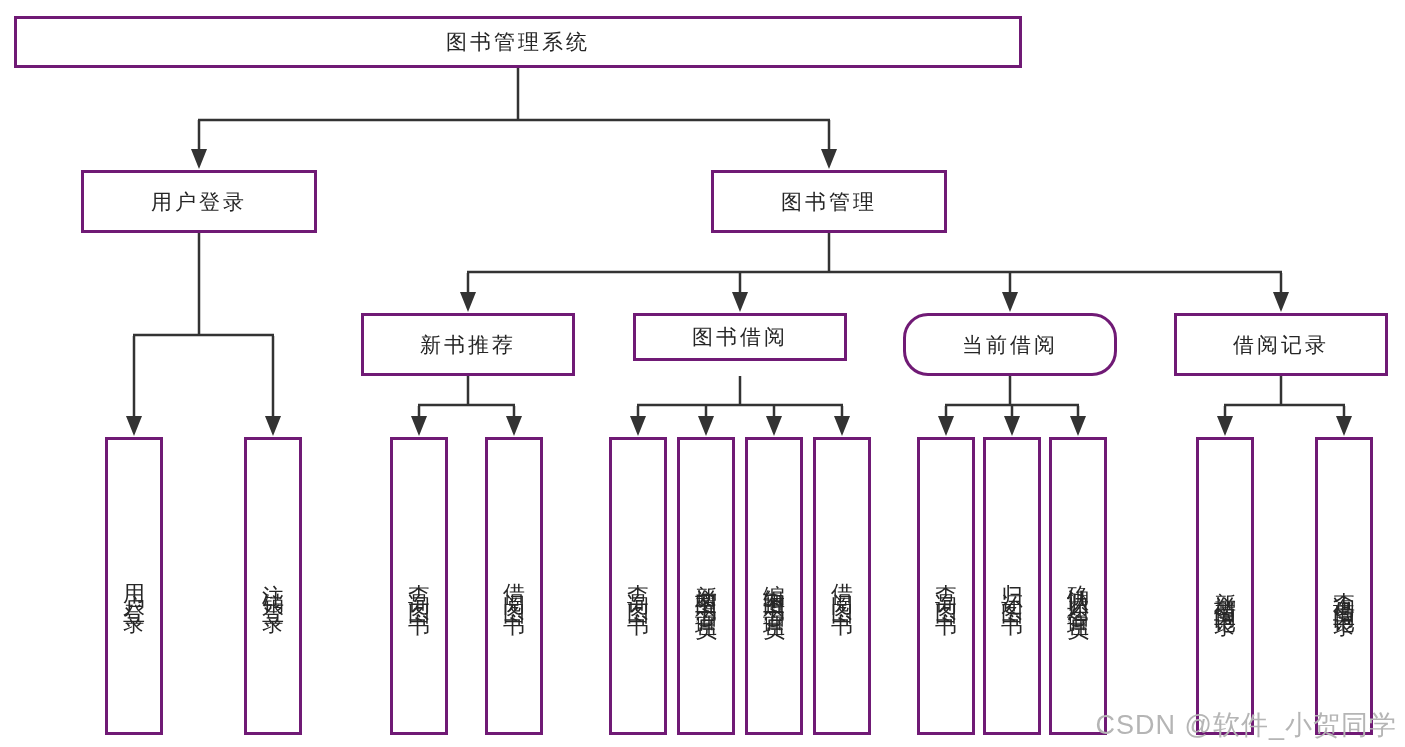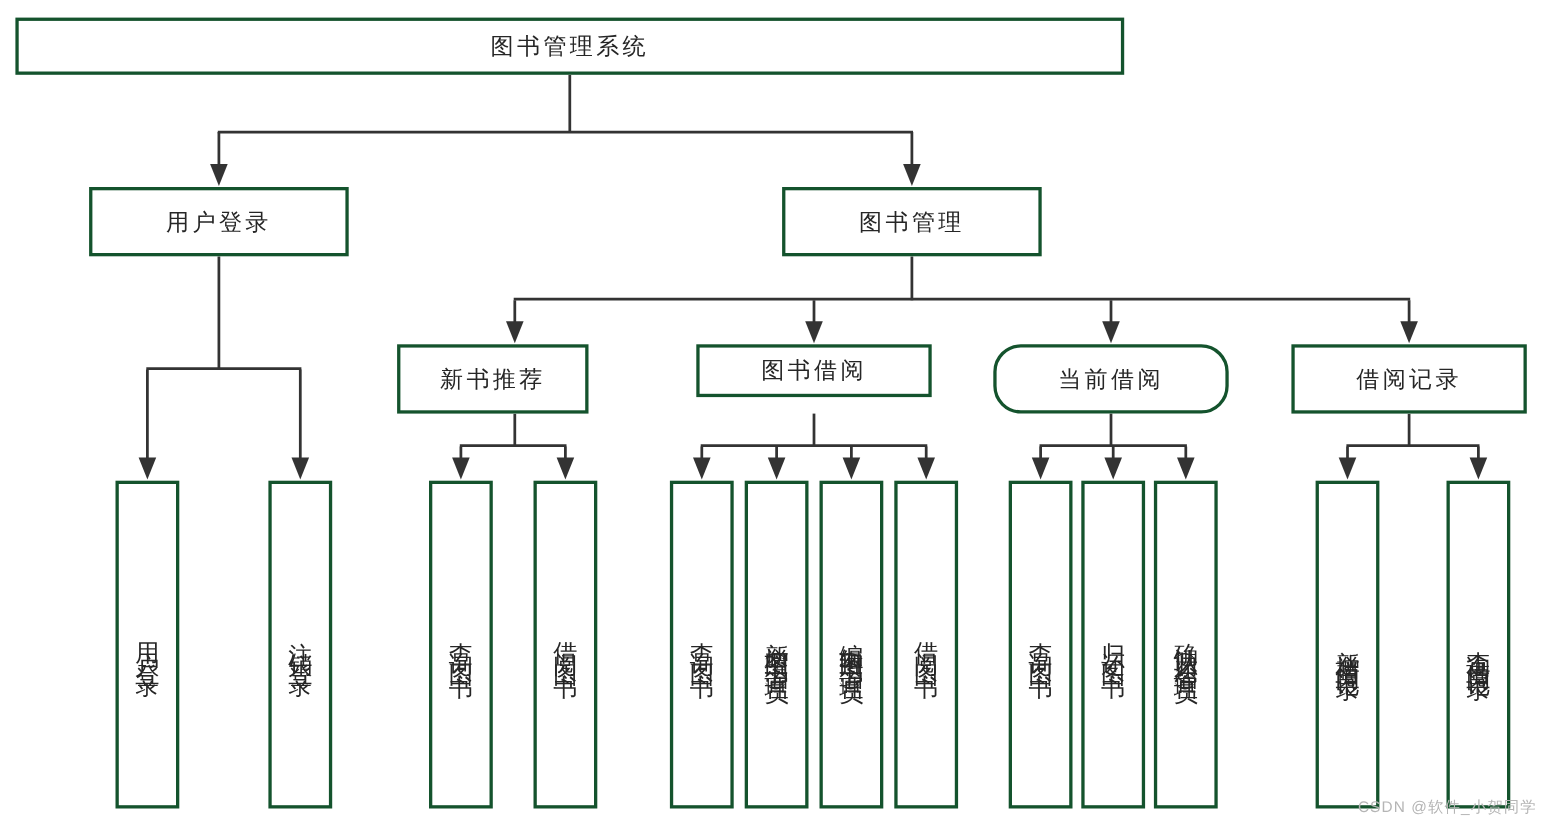--- a/index.html
+++ b/index.html
@@ -10,21 +10,21 @@
     font-family:"Liberation Sans","DejaVu Sans",sans-serif;
     overflow:hidden;
   }
   .connectors{position:absolute;left:0;top:0;width:1405px;height:747px;}
   .connectors line{stroke:#333333;stroke-width:2.5;}
   .connectors polygon{fill:#333333;stroke:none;}
   .node{
     position:absolute;
     box-sizing:border-box;
     background:#ffffff;
-    border:3px solid #14532d;
+    border:3px solid #701a75;
     color:#262626;
     display:flex;align-items:center;justify-content:center;
     letter-spacing:3px;
     font-size:21px;
     white-space:nowrap;
   }
   .leaf{
     display:block;
     writing-mode:vertical-rl;
     text-orientation:mixed;
@@ -32,21 +32,21 @@
     font-size:22px;
     line-height:52px;
     letter-spacing:10px;
     white-space:nowrap;
   }
   .leaf.long{letter-spacing:5px;padding-top:6px;box-sizing:border-box;}
   .watermark{
     position:absolute;
     right:8px;bottom:4px;
     color:#b5b5b5;
-    font-size:14px;
+    font-size:27px;
     letter-spacing:1px;
   }
 </style>
 </head>
 <body>
 
 <div class="canvas">
 
   <svg class="connectors" viewBox="0 0 1405 747">
 
@@ -108,21 +108,21 @@
     <polygon points="1217,416 1233,416 1225,436"></polygon>
     <line x1="1344" y1="406" x2="1344" y2="419"></line>
     <polygon points="1336,416 1352,416 1344,436"></polygon>
   </svg>
 
   <div class="node" style="left:14px;top:16px;width:1008px;height:52px;">图书管理系统</div>
 
   <div class="node" style="left:81px;top:170px;width:236px;height:63px;">用户登录</div>
   <div class="node" style="left:711px;top:170px;width:236px;height:63px;">图书管理</div>
 
-  <div class="node" style="left:361px;top:313px;width:174px;height:63px;">新书推荐</div>
+  <div class="node" style="left:361px;top:313px;width:214px;height:63px;">新书推荐</div>
   <div class="node" style="left:633px;top:313px;width:214px;height:48px;">图书借阅</div>
   <div class="node" style="left:903px;top:313px;width:214px;height:63px;border-radius:25px;">当前借阅</div>
   <div class="node" style="left:1174px;top:313px;width:214px;height:63px;">借阅记录</div>
 
   <div class="node leaf" style="left:105px;top:437px;width:58px;height:298px;">用户登录</div>
   <div class="node leaf" style="left:244px;top:437px;width:58px;height:298px;">注销登录</div>
 
   <div class="node leaf" style="left:390px;top:437px;width:58px;height:298px;">查询图书</div>
   <div class="node leaf" style="left:485px;top:437px;width:58px;height:298px;">借阅图书</div>
 

